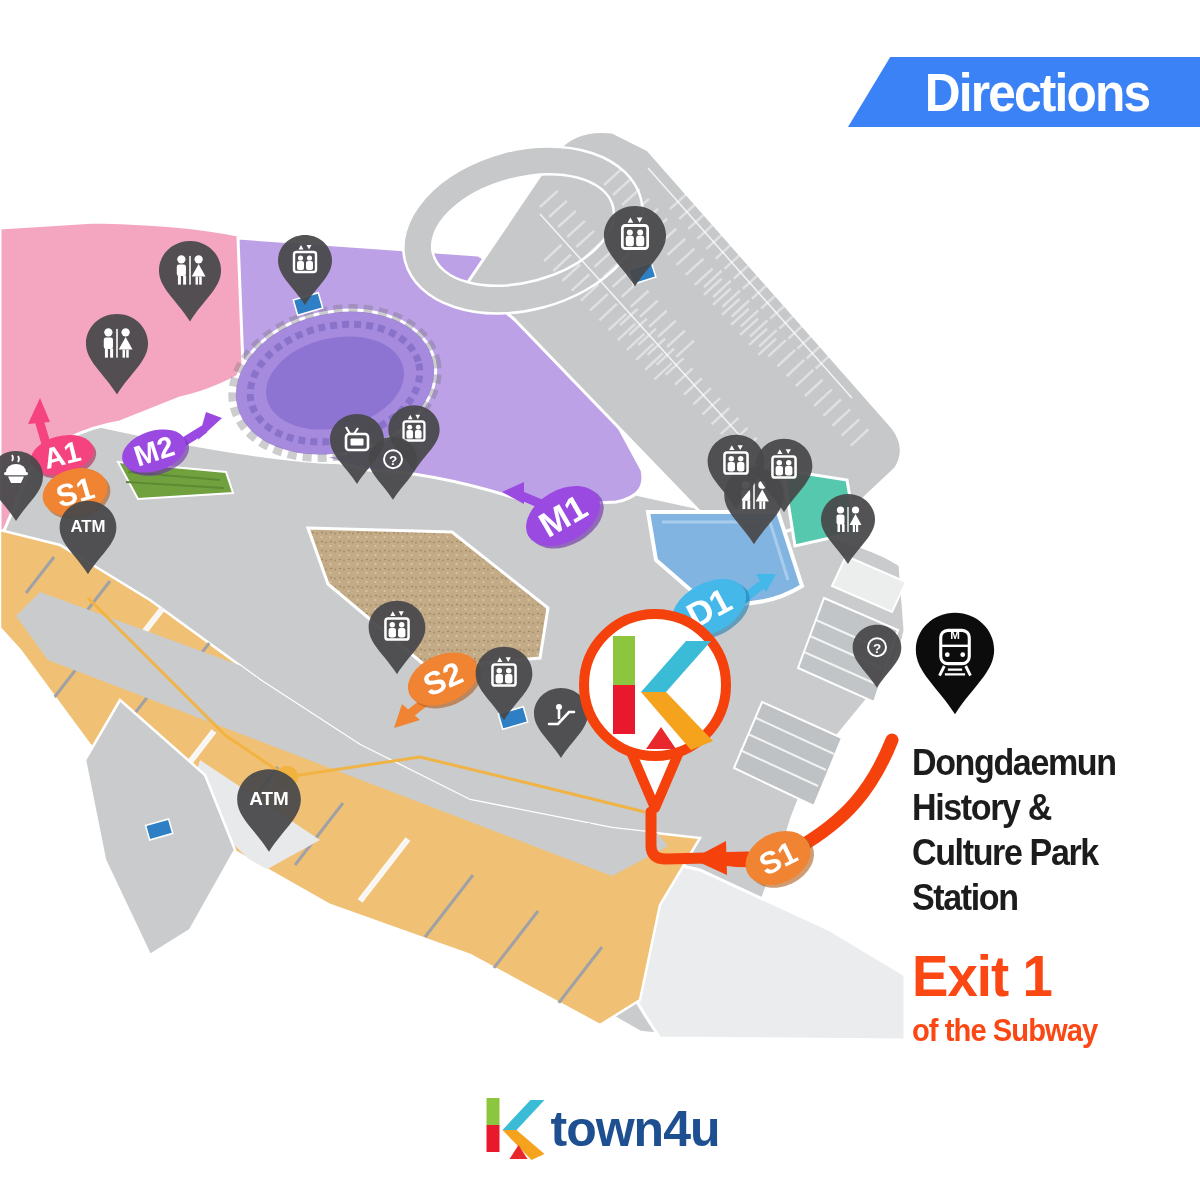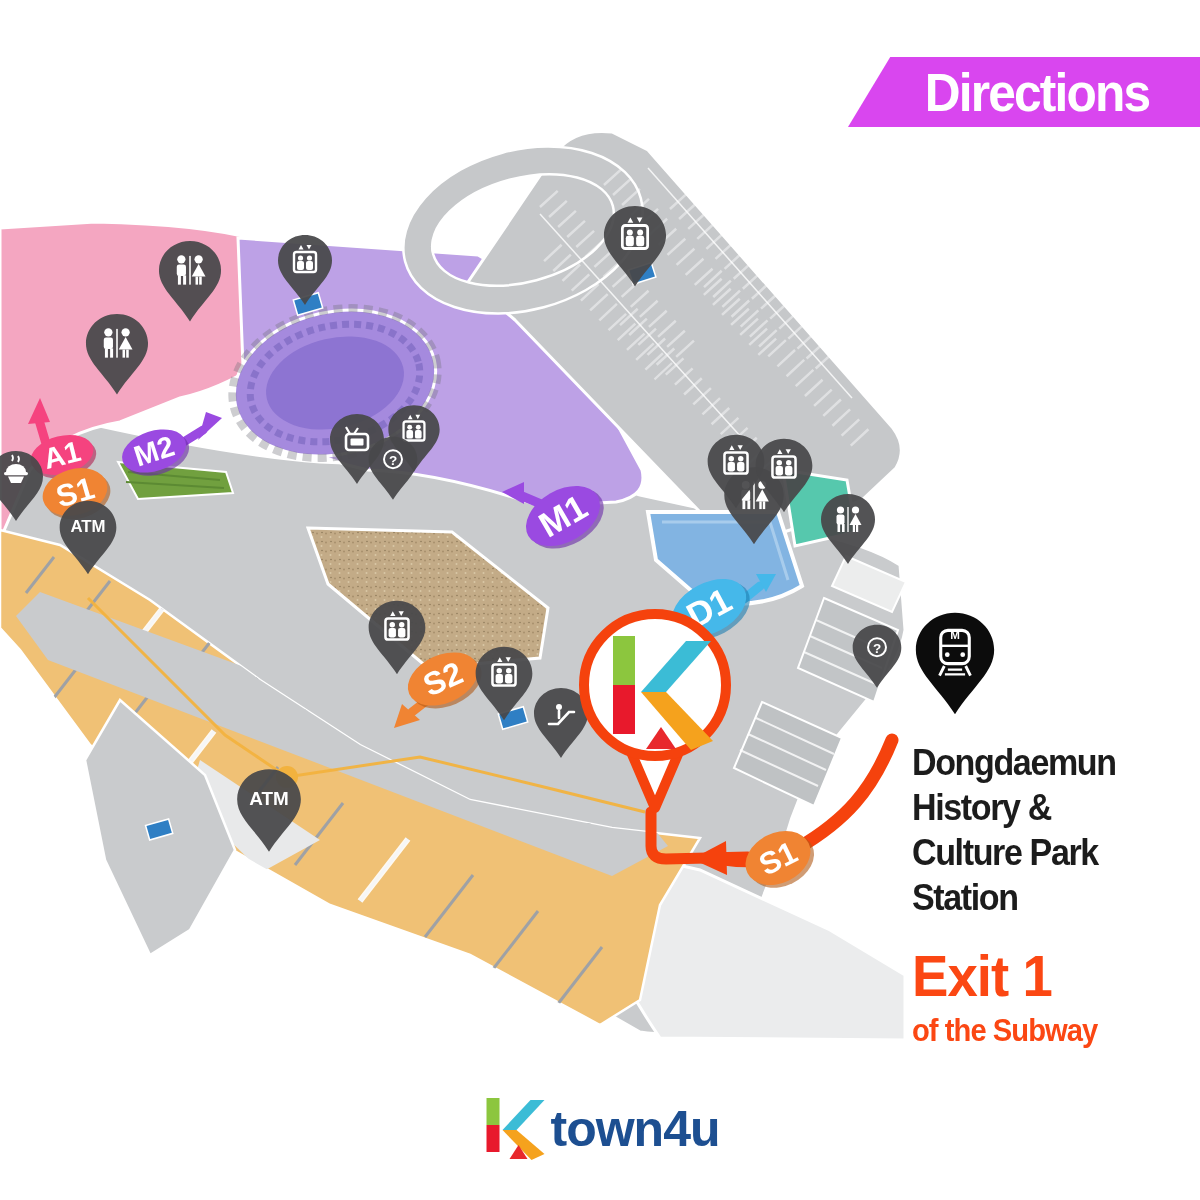--- a/index.html
+++ b/index.html
@@ -1,20 +1,20 @@
 <!DOCTYPE html>
 <html><head>
 <meta charset="utf-8">
 <style>
   html,body{margin:0;padding:0;background:#fff;}
   .stage{position:relative;width:1200px;height:1200px;background:#ffffff;overflow:hidden;
          font-family:"Liberation Sans",sans-serif;}
   svg{position:absolute;left:0;top:0;}
   
-  .banner{position:absolute;top:57px;right:0;width:352px;height:70px;background:#d946ef;
+  .banner{position:absolute;top:57px;right:0;width:352px;height:70px;background:#3b82f6;
           clip-path:polygon(12% 0,100% 0,100% 100%,0 100%);
           display:flex;align-items:center;justify-content:center;}
   .banner span{display:inline-block;color:#fff;font-size:54px;font-weight:bold;
                letter-spacing:-2px;transform:scaleX(.92);margin-left:26px;}
   
   .station{position:absolute;left:912px;top:722px;width:286px;color:#1c1c1c;margin-top:18px;}
   .station .name-line{display:block;font-size:37px;font-weight:bold;line-height:45px;
                       letter-spacing:-1.5px;transform-origin:left;transform:scaleX(.92);}
   .exit-title{display:block;margin-top:22px;font-size:58px;font-weight:bold;letter-spacing:-1px;
               transform-origin:left;transform:scaleX(.94);}

